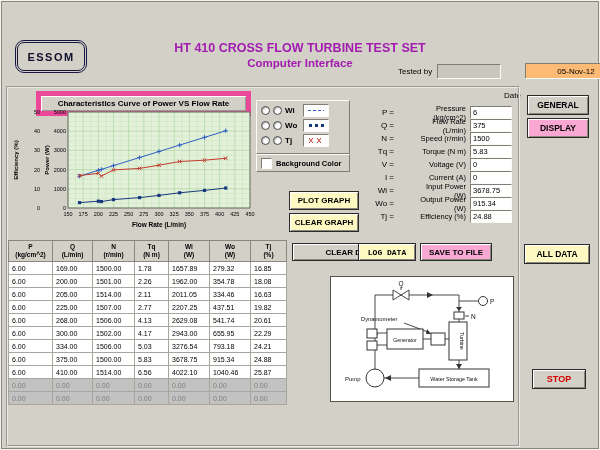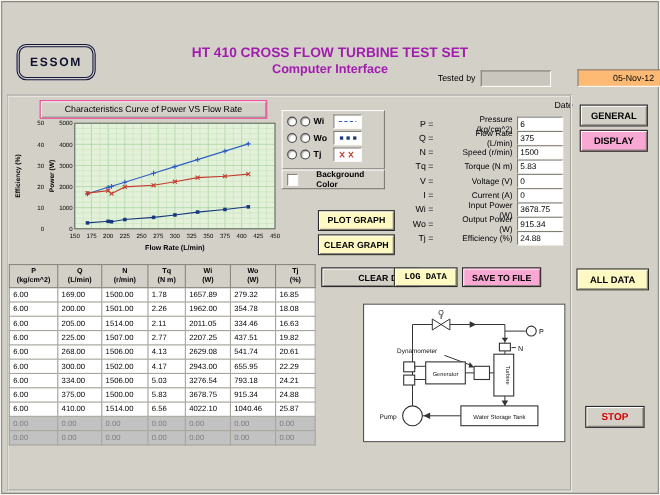--- a/index.html
+++ b/index.html
@@ -22,34 +22,34 @@
   #title1{top:41px;font-size:12.5px;}
   #title2{top:57px;font-size:11.5px;text-align:center;}
   #tested-label{left:398px;top:67px;font-size:8px;}
   #tested-field{left:437px;top:64px;width:62px;height:13px;background:#c9c6be;}
   #date-label{left:504px;top:79px;font-size:8px;margin-top:12px;}
   #date-field{left:525px;top:63px;width:60px;height:14px;background:#fdba74;font-size:8px;
     display:flex;align-items:center;justify-content:center;padding-left:20px;}
 
   #main-panel{left:6px;top:86px;width:510px;height:357px;border:2px groove #eceae5;}
 
-  #chart-title{left:36px;top:91px;width:205px;height:15px;background:#d3d0c8;border:1px solid #ec4899;
+  #chart-title{left:36px;top:91px;width:205px;height:15px;background:#d3d0c8;border:5px solid #ec4899;
     box-shadow:inset 1px 1px 0 #fff,inset -1px -1px 0 #9a978f;display:flex;align-items:center;
-    justify-content:center;font-size:8px;font-weight:normal;}
+    justify-content:center;font-size:8px;font-weight:bold;}
   #chart-svg{left:10px;top:106px;}
   #chart-svg text{font-family:"Liberation Sans",sans-serif;}
 
   #legend-panel{left:256px;top:100px;width:88px;height:50px;padding:2px 0 0 4px;}
   .legend-row{display:flex;align-items:center;height:15px;gap:3px;}
   .radio{width:7px;height:7px;border-radius:50%;background:#fdfdfd;border:1px solid #4a4a4a;
     box-shadow:inset 1px 1px 1px #b5b5b5;flex:0 0 auto;}
   .lglabel{font-size:8px;font-weight:bold;width:15px;}
   .lgicon{width:24px;height:11px;background:#fff;display:flex;align-items:center;justify-content:center;}
 
-  #bgcolor-panel{left:256px;top:154px;width:88px;height:16px;display:flex;align-items:center;gap:16px;padding-left:4px;}
+  #bgcolor-panel{left:256px;top:154px;width:88px;height:16px;display:flex;align-items:center;gap:4px;padding-left:4px;}
   #bgcolor-box{width:9px;height:9px;background:#fff;}
   #bgcolor-label{font-size:7.5px;font-weight:bold;}
 
   #btn-plot{left:289px;top:191px;width:68px;height:17px;}
   #btn-clear-graph{left:289px;top:213px;width:68px;height:17px;}
 
   #param-rows{left:368px;top:106px;width:144px;}
   .param-row{display:flex;align-items:center;height:13px;}
   .psym{width:26px;text-align:right;font-size:8px;padding-right:3px;}
   .pdesc{flex:1;text-align:right;font-size:7.5px;padding-right:4px;margin-left:16px;}

